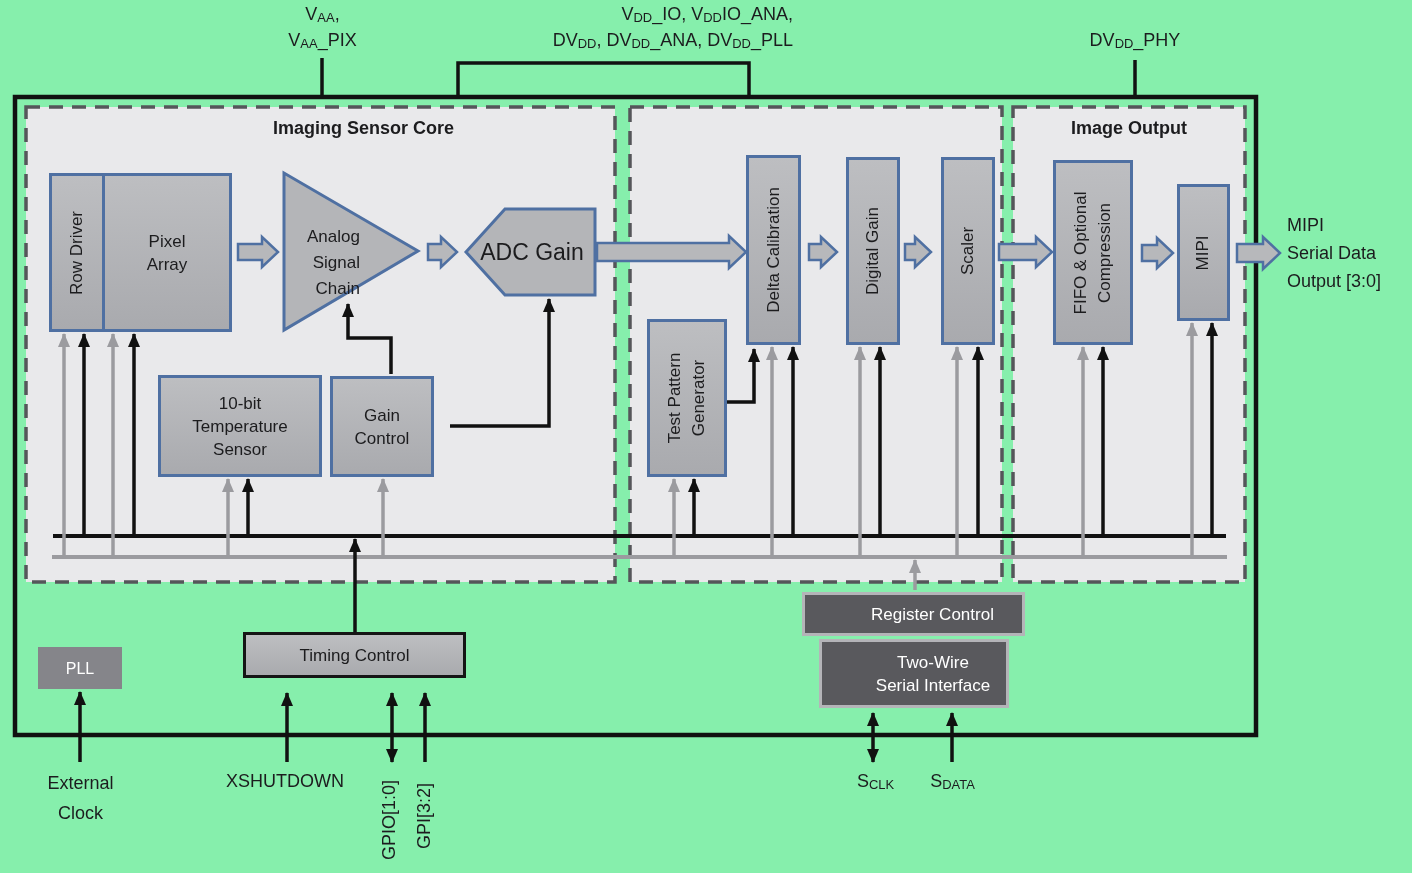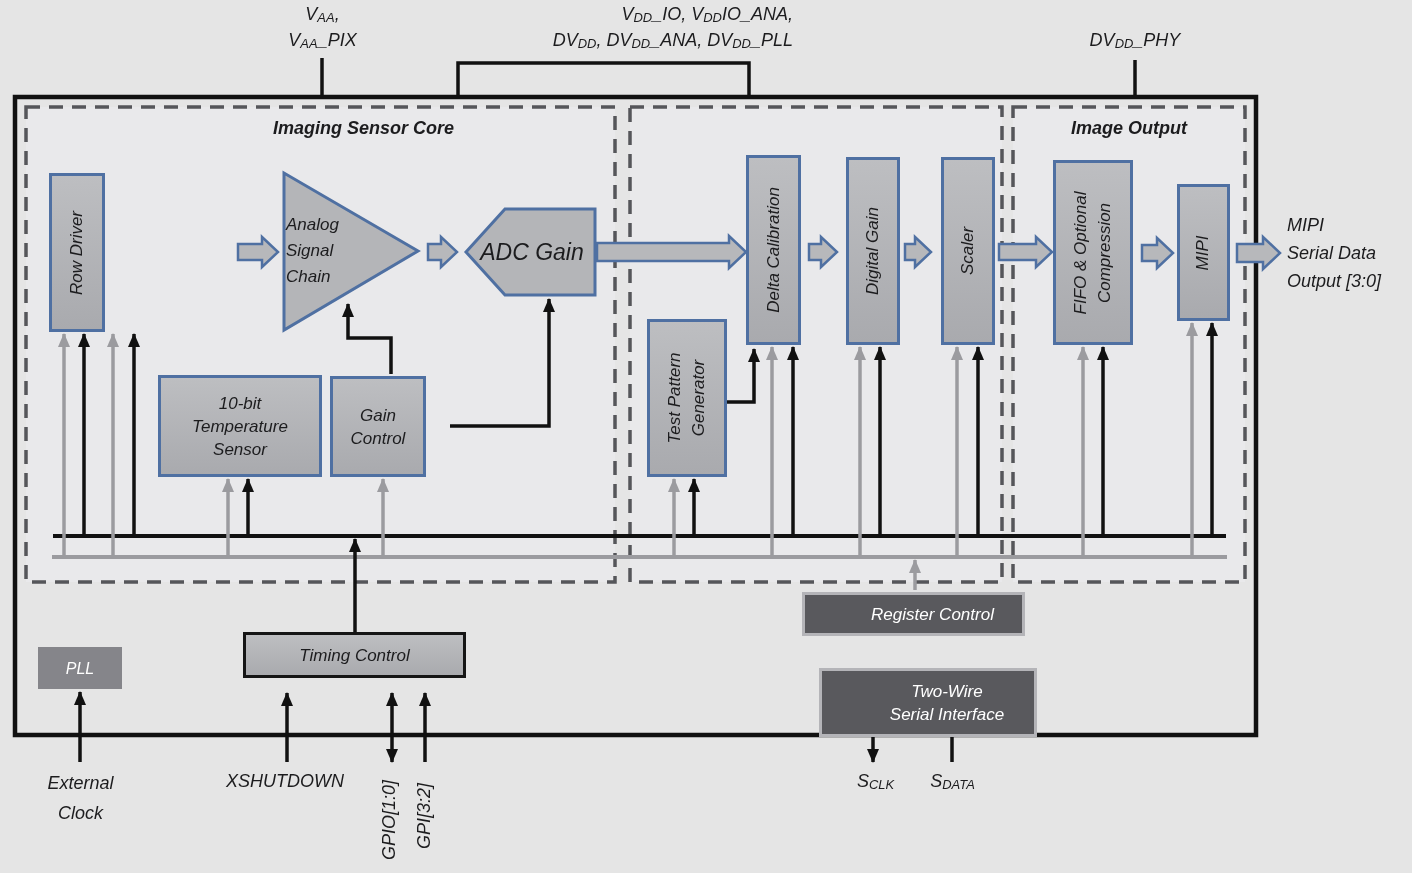--- a/index.html
+++ b/index.html
@@ -1,17 +1,17 @@
 <!DOCTYPE html>
 <html><head>
 <meta charset="utf-8">
 <style>
   html,body{margin:0;padding:0;background:#fff;}
-  #stage{position:relative;width:1412px;height:873px;background:#e5e5e5;
-         font-family:"Liberation Sans",sans-serif;color:#1c1c1e;overflow:hidden;font-style:italic;}
+  #stage{position:relative;width:1412px;height:873px;background:#86efac;
+         font-family:"Liberation Sans",sans-serif;color:#1c1c1e;overflow:hidden;}
   #wires{position:absolute;left:0;top:0;z-index:2;}
   .lbl{position:absolute;white-space:pre-line;line-height:23px;font-size:18px;}
   .ctr{text-align:center;}
   .sec-title{position:absolute;z-index:3;font-weight:bold;font-size:18px;text-align:center;}
   .blk{position:absolute;z-index:3;box-sizing:border-box;
        background:linear-gradient(#bdbec1,#a9aaae);
        border:3px solid #4f70a2;display:flex;align-items:center;justify-content:center;
        font-size:17px;line-height:23px;text-align:center;white-space:pre-line;}
   .noborder{border:none;}
   .dark{background:#59595d;border:3px solid #b4b4b8;color:#fff;padding-left:38px;}
@@ -105,31 +105,33 @@
   <div class="lbl ctr" style="left:240px;top:3px;width:165px;">V<sub>AA</sub>,<br>V<sub>AA</sub>_PIX</div>
   <div class="lbl ctr" style="left:448px;top:3px;width:345px;text-align:right;">V<sub>DD</sub>_IO, V<sub>DD</sub>IO_ANA,<br>DV<sub>DD</sub>, DV<sub>DD</sub>_ANA, DV<sub>DD</sub>_PLL</div>
   <div class="lbl ctr" style="left:1060px;top:29px;width:150px;">DV<sub>DD</sub>_PHY</div>
 
   <div class="sec-title" style="left:26px;top:118px;width:589px;padding-left:43px;">Imaging Sensor Core</div>
   <div class="sec-title" style="left:1013px;top:118px;width:232px;">Image Output</div>
 
   <div class="blk" style="left:49px;top:173px;width:56px;height:159px;">
     <span class="vtext">Row Driver</span>
   </div>
+  <div class="blk" style="left:102px;top:173px;width:130px;height:159px;">Pixel
+Array</div>
 
-  <div class="overlay" style="left:286px;top:212px;width:88px;height:78px;font-size:17px;line-height:26px;
-       white-space:pre-line;justify-content:flex-start;text-align:left;">Analog
+  <div class="overlay" style="left:286px;top:224px;width:88px;height:78px;font-size:17px;line-height:26px;
+       white-space:pre-line;justify-content:flex-start;text-align:right;padding-left:21px;">Analog
 Signal
 Chain</div>
   <div class="overlay" style="left:472px;top:237px;width:120px;height:30px;font-size:23px;">ADC Gain</div>
 
   <div class="blk" style="left:158px;top:375px;width:164px;height:102px;">10-bit
 Temperature
 Sensor</div>
-  <div class="blk" style="left:330px;top:376px;width:96px;height:101px;">Gain
+  <div class="blk" style="left:330px;top:376px;width:104px;height:101px;">Gain
 Control</div>
 
   <div class="blk" style="left:647px;top:319px;width:80px;height:158px;">
     <span class="vtext">Test Pattern
 Generator</span>
   </div>
   <div class="blk" style="left:746px;top:155px;width:55px;height:190px;">
     <span class="vtext">Delta Calibration</span>
   </div>
   <div class="blk" style="left:846px;top:157px;width:54px;height:188px;">
@@ -143,21 +145,21 @@
     <span class="vtext">FIFO &amp; Optional
 Compression</span>
   </div>
   <div class="blk" style="left:1177px;top:184px;width:53px;height:137px;">
     <span class="vtext">MIPI</span>
   </div>
 
   <div class="blk noborder" style="left:38px;top:647px;width:84px;height:42px;background:#85858a;color:#fff;font-size:16px;">PLL</div>
   <div class="blk blackborder" style="left:243px;top:632px;width:223px;height:46px;">Timing Control</div>
   <div class="blk dark" style="left:802px;top:592px;width:223px;height:44px;">Register Control</div>
-  <div class="blk dark" style="left:819px;top:668px;width:218px;height:69px;">Two-Wire
+  <div class="blk dark" style="left:819px;top:639px;width:190px;height:69px;">Two-Wire
 Serial Interface</div>
 
   <div class="lbl" style="left:1287px;top:211px;width:130px;line-height:28px;">MIPI
 Serial Data
 Output [3:0]</div>
   <div class="lbl ctr" style="left:18px;top:768px;width:125px;line-height:30px;">External
 Clock</div>
   <div class="lbl ctr" style="left:200px;top:770px;width:170px;">XSHUTDOWN</div>
   <div class="overlay" style="left:360px;top:766px;width:58px;height:108px;font-size:18px;">
     <span class="vtext">GPIO[1:0]</span>

